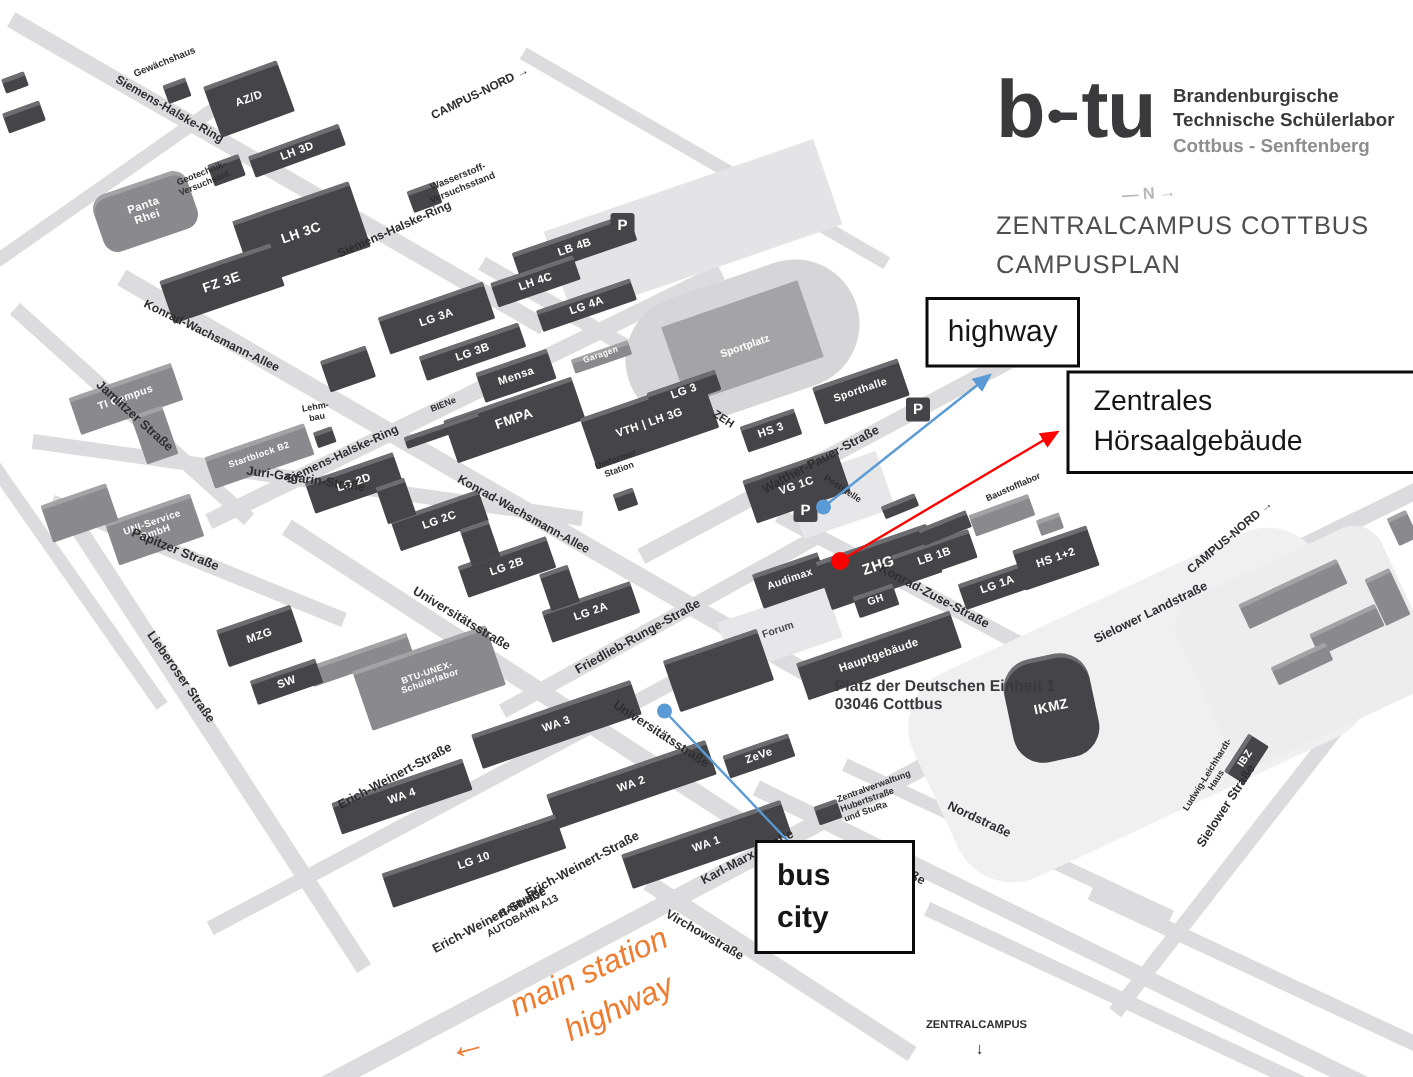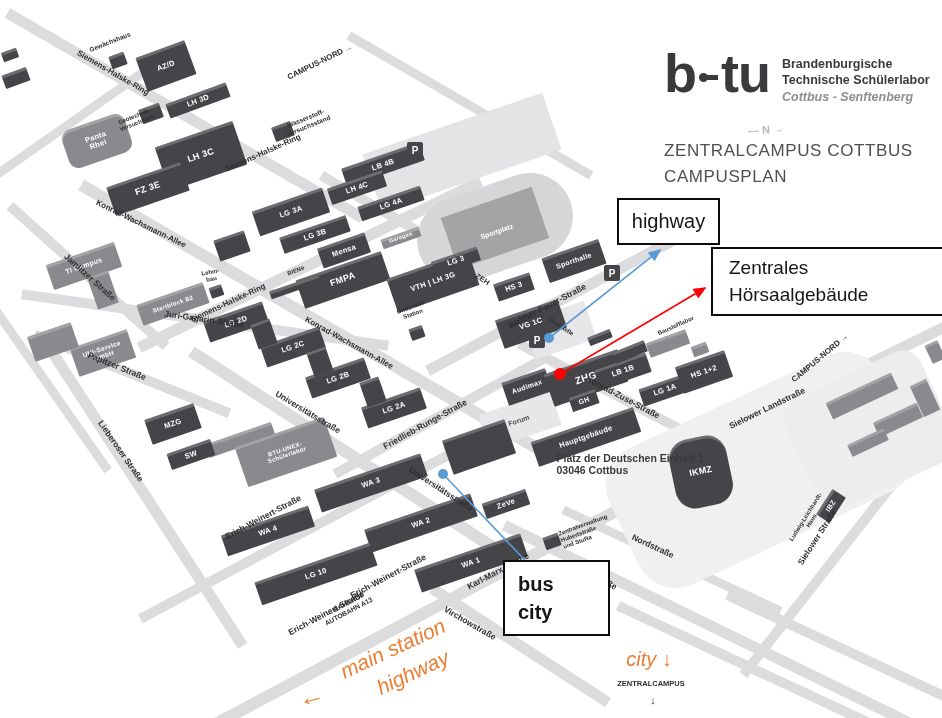--- a/index.html
+++ b/index.html
@@ -23,21 +23,21 @@
   #co-parking{align-items:center;font-size:20px;}
   #co-zhg{font-size:19px;padding-left:16px;}
   #co-bus{font-size:20px;padding-left:13px;}
   #logo{left:664px;top:46px;display:flex;align-items:flex-start;}
   .btu-mark{display:flex;align-items:flex-start;color:#3a3a3c;font-weight:bold;
             font-size:54px;line-height:1;letter-spacing:-1px;}
   .btu-dot{width:9px;height:9px;border-radius:50%;background:#3a3a3c;margin:27px 0 0 3px;}
   .btu-bar{width:11px;height:5px;background:#3a3a3c;margin:29px 3px 0 -1px;}
   #logo-text{margin-left:12px;margin-top:10px;font-size:12.5px;font-weight:bold;
              color:#3a3a3c;line-height:1.3;}
-  #logo-text .muted{color:#8e8e90;font-style:italic;}
+  #logo-text .muted{color:#8e8e90;}
   #caption{left:664px;top:138px;font-size:17px;letter-spacing:.6px;color:#4f4f51;line-height:1.5;}
   svg.overlay{left:0;top:0;pointer-events:none;}
 </style>
 </head>
 <body>
 
 <div id="stage">
 
   <div id="map-layer" style="position:absolute;left:0;top:0;width:942px;height:718px;">
       <div class="road" style="left: -20px; top: 109.5px; width: 410px; height: 11px; background: rgb(220, 220, 222); transform: rotate(30deg);"></div>
@@ -277,21 +277,20 @@
 Hubertstraße
 und StuRa</div>
       <div class="ml" style="left: 699px; top: 519px; width: 220px; text-align: center; font-size: 6px; color: rgb(46, 46, 48); transform: translateY(-50%) rotate(-58deg);">Ludwig-Leichhardt-
 Haus</div>
       <div class="ml" style="left: 541px; top: 684px; width: 220px; text-align: center; font-size: 7.5px; color: rgb(46, 46, 48); transform: translateY(-50%) rotate(0deg);">ZENTRALCAMPUS</div>
       <div class="ml" style="left: 543px; top: 700px; width: 220px; text-align: center; font-size: 11px; color: rgb(46, 46, 48); transform: translateY(-50%) rotate(0deg);">↓</div>
       <div class="ml" style="left: 656px; top: 130px; width: 220px; text-align: center; font-size: 11px; color: rgb(185, 185, 187); transform: translateY(-50%) rotate(-4deg);">— N →</div>
       <div class="ml orange" style="left: 283px; top: 649px; width: 220px; text-align: center; font-size: 21px; color: rgb(237, 125, 49); transform: translateY(-50%) rotate(-25deg);">main station</div>
       <div class="ml orange" style="left: 303px; top: 673px; width: 220px; text-align: center; font-size: 21px; color: rgb(237, 125, 49); transform: translateY(-50%) rotate(-25deg);">highway</div>
       <div class="ml orange" style="left: 201px; top: 696px; width: 220px; text-align: center; font-size: 26px; color: rgb(237, 125, 49); transform: translateY(-50%) rotate(-15deg);">←</div>
-      <div class="ml orange" style="left: 539px; top: 660px; width: 220px; text-align: center; font-size: 20px; color: rgb(237, 125, 49); transform: translateY(-50%) rotate(0deg);">city ↓</div>
       <div class="pico" style="left: 407px; top: 142px; background: rgb(69, 69, 73);">P</div>
       <div class="pico" style="left: 604px; top: 265px; background: rgb(69, 69, 73);">P</div>
       <div class="pico" style="left: 529px; top: 332px; background: rgb(69, 69, 73);">P</div>
       <div class="dot" style="left: 544px; top: 333px; width: 10px; height: 10px; background: rgb(91, 155, 213);"></div>
       <div class="dot" style="left: 438px; top: 469px; width: 10px; height: 10px; background: rgb(91, 155, 213);"></div>
       <div class="dot" style="left: 554px; top: 368px; width: 12px; height: 12px; background: rgb(255, 0, 0);"></div>
     </div>
 
   <svg class="overlay" width="942" height="718" viewBox="0 0 942 718">
     <defs>

